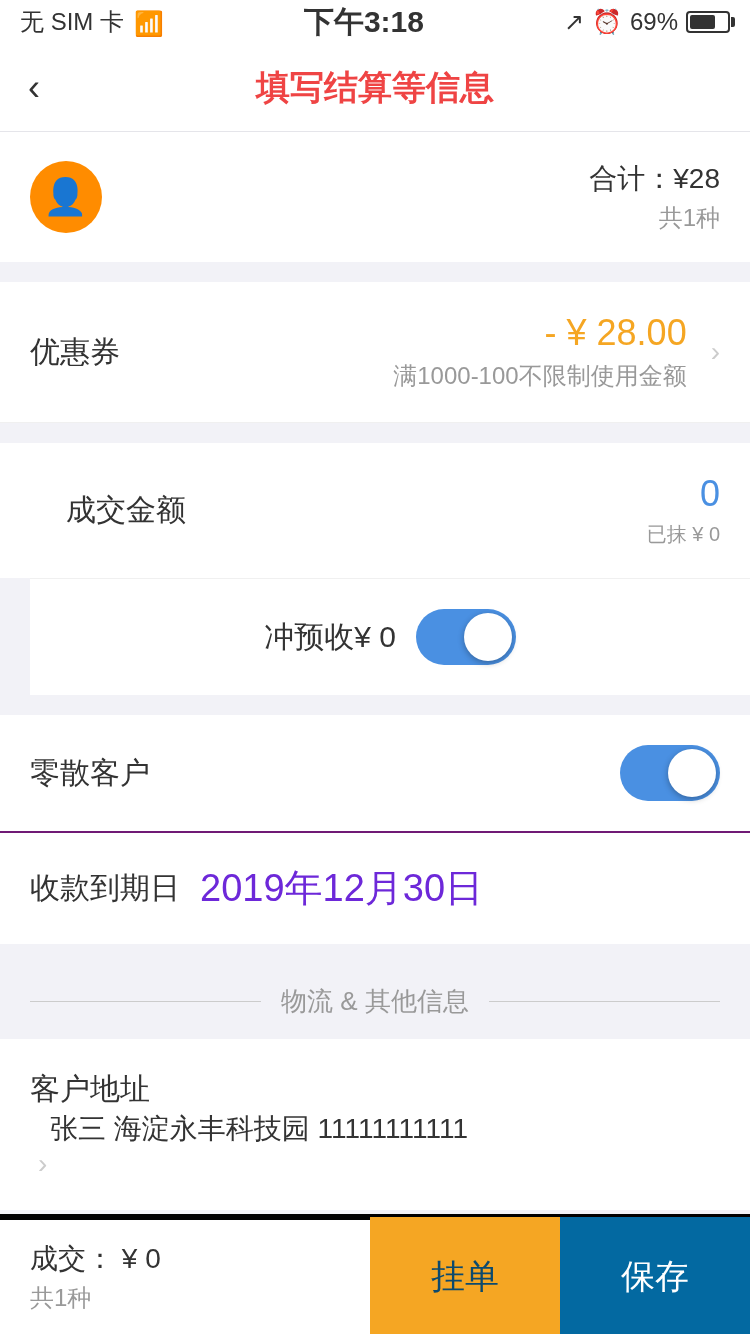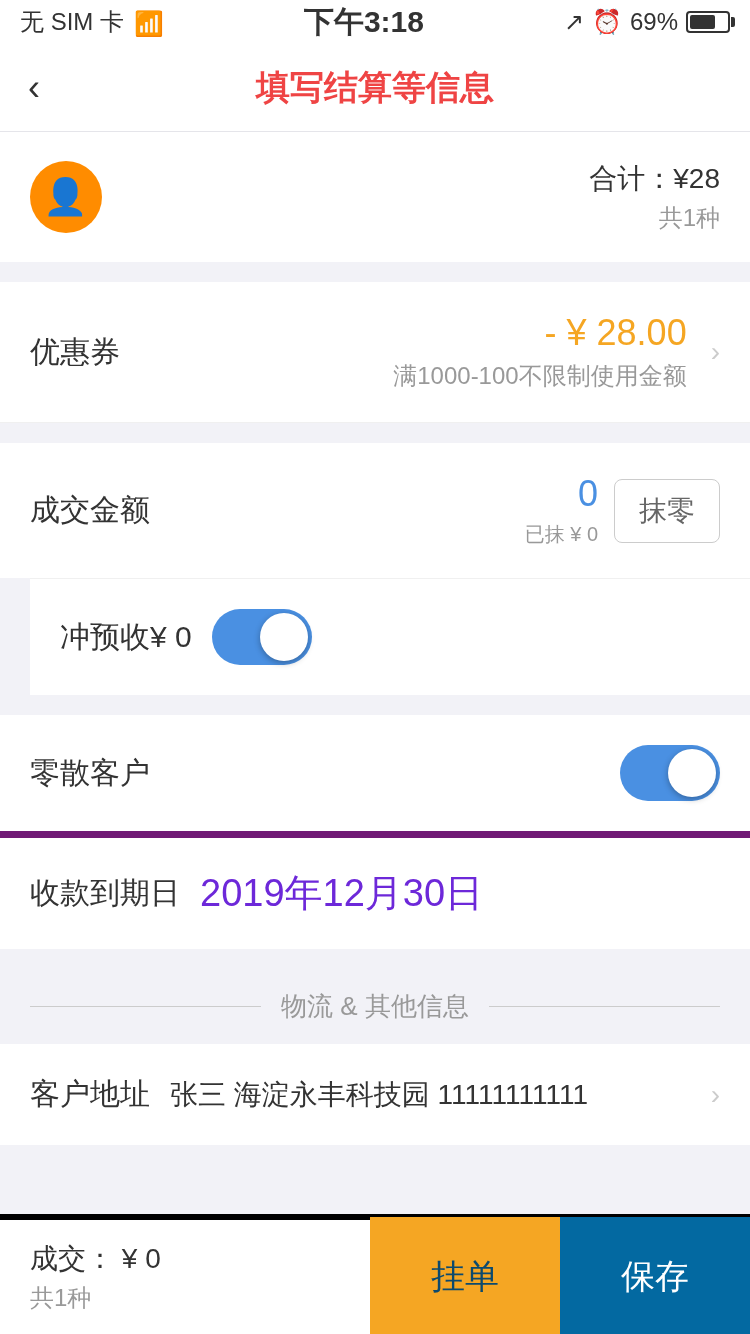--- a/index.html
+++ b/index.html
@@ -101,21 +101,21 @@
       border-bottom: 1px solid #f0f0f0;
       min-height: 100px;
     }
     .form-label { font-size: 30px; color: #333; }
     .form-right { display: flex; align-items: center; gap: 16px; text-align: right; }
     .discount-amount { font-size: 36px; color: #f5a623; font-weight: 500; }
     .discount-desc { font-size: 24px; color: #999; margin-top: 6px; }
     .chevron { font-size: 28px; color: #ccc; margin-left: 8px; }
 
     
-    .transaction-section { background: #fff; }
+    .transaction-section { background: #fff; padding-left: 36px; }
     .transaction-row {
       padding: 30px;
       display: flex;
       align-items: center;
       justify-content: space-between;
     }
     .amount-value { font-size: 36px; color: #4a90e2; font-weight: 500; }
     .amount-erased { font-size: 20px; color: #999; margin-top: 6px; }
     .erase-btn {
       border: 1px solid #ccc;
@@ -125,21 +125,21 @@
       color: #666;
       background: #fff;
       cursor: pointer;
     }
 
     
     .prepay-row {
       padding: 30px;
       display: flex;
       align-items: center;
-      justify-content: flex-start;
+      justify-content: center;
       background: #fff;
       border-top: 1px solid #f0f0f0;
       margin-left: 30px;
     }
     .prepay-right { display: flex; align-items: center; gap: 20px; }
     .prepay-amount { text-align: right; }
     .prepay-yen { font-size: 30px; color: #333; }
     .prepay-receivable { font-size: 24px; color: #999; margin-top: 4px; }
 
     
@@ -164,21 +164,21 @@
     }
     .debt-label { font-size: 30px; color: #333; }
 
     
     .due-date-row {
       background: #fff;
       padding: 30px;
       display: flex;
       align-items: center;
       gap: 20px;
-      border-top: 7px solid #701a75;
+      border-top: 2px solid #701a75;
     }
     .due-date-label { font-size: 30px; color: #333; }
     .due-date-value { font-size: 38px; color: #6d28d9; }
 
     
     .logistics-section {
       background: #f2f2f7;
       padding: 20px 30px;
       display: flex;
       align-items: center;
@@ -188,22 +188,23 @@
     }
     .logistics-title {
       font-size: 26px; color: #999; padding: 0 20px;
     }
 
     
     .address-row {
       background: #fff;
       padding: 30px;
       display: flex;
-      align-items: center;
-      justify-content: space-between;
+      align-items: flex-start;
+      justify-content: space-between;
+      flex-direction: column;
     }
     .address-label { font-size: 30px; color: #333; min-width: 120px; }
     .address-value { font-size: 28px; color: #333; flex: 1; margin-left: 20px; }
 
     
     .bottom-bar {
       position: fixed;
       bottom: 0;
       width: 750px;
       height: 120px;
@@ -293,21 +294,20 @@
 <div class="divider"></div>
 
 <div class="transaction-section">
   <div class="transaction-row">
     <span class="form-label">成交金额</span>
     <div class="form-right">
       <div>
         <div class="amount-value">0</div>
         <div class="amount-erased">已抹  ¥ 0</div>
       </div>
-      <button class="erase-btn">抹零</button>
     </div>
   </div>
 </div>
 
 <div class="prepay-row">
   <span class="form-label">冲预收</span>
   <div class="prepay-right">
     <div class="prepay-amount">
       <div class="prepay-yen">¥ 0</div>
     </div>

